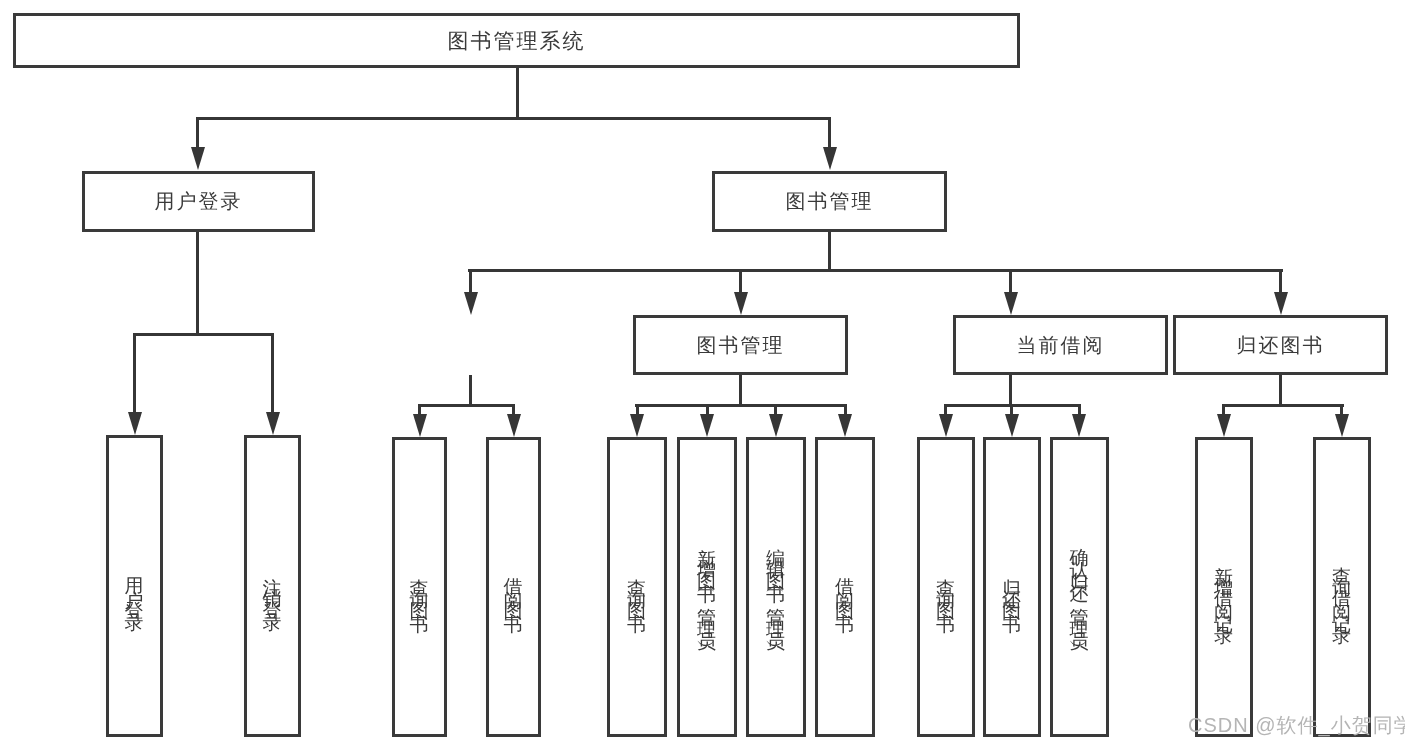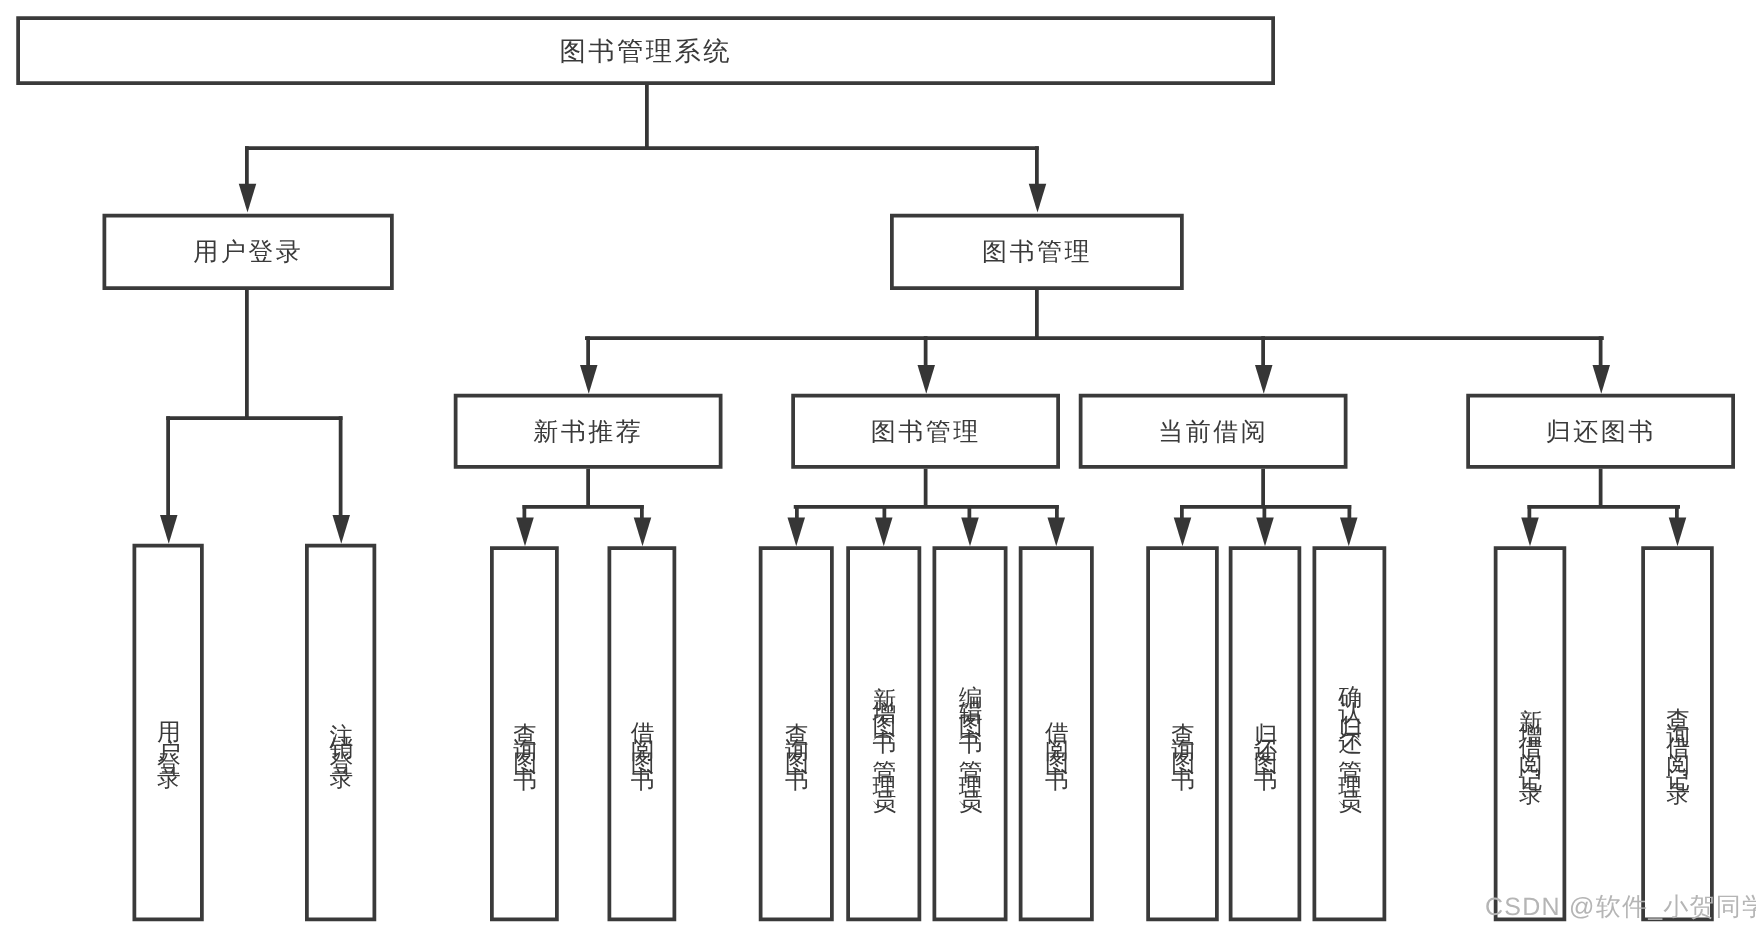--- a/index.html
+++ b/index.html
@@ -69,27 +69,24 @@
   <div class="hline" style="left:468px;top:269px;width:815px;height:3px"></div>
   <div class="vline" style="left:469px;top:269px;width:3px;height:25px"></div>
   <div class="arrow" style="left:464px;top:292px"></div>
   <div class="vline" style="left:739px;top:269px;width:3px;height:25px"></div>
   <div class="arrow" style="left:734px;top:292px"></div>
   <div class="vline" style="left:1009px;top:269px;width:3px;height:25px"></div>
   <div class="arrow" style="left:1004px;top:292px"></div>
   <div class="vline" style="left:1279px;top:269px;width:3px;height:25px"></div>
   <div class="arrow" style="left:1274px;top:292px"></div>
 
-  <div class="box" style="left:363px;top:315px;width:215px;height:60px">
-    <span class="lbl">新书推荐</span>
-  </div>
   <div class="box" style="left:633px;top:315px;width:215px;height:60px">
     <span class="lbl">图书管理</span>
   </div>
-  <div class="box" style="left:863px;top:315px;width:215px;height:60px">
+  <div class="box" style="left:953px;top:315px;width:215px;height:60px">
     <span class="lbl">当前借阅</span>
   </div>
   <div class="box" style="left:1173px;top:315px;width:215px;height:60px">
     <span class="lbl">归还图书</span>
   </div>
 
   <div class="vline" style="left:469px;top:375px;width:3px;height:31px"></div>
   <div class="hline" style="left:418px;top:404px;width:97px;height:3px"></div>
   <div class="vline" style="left:418px;top:404px;width:3px;height:12px"></div>
   <div class="arrow" style="left:413px;top:414px"></div>

